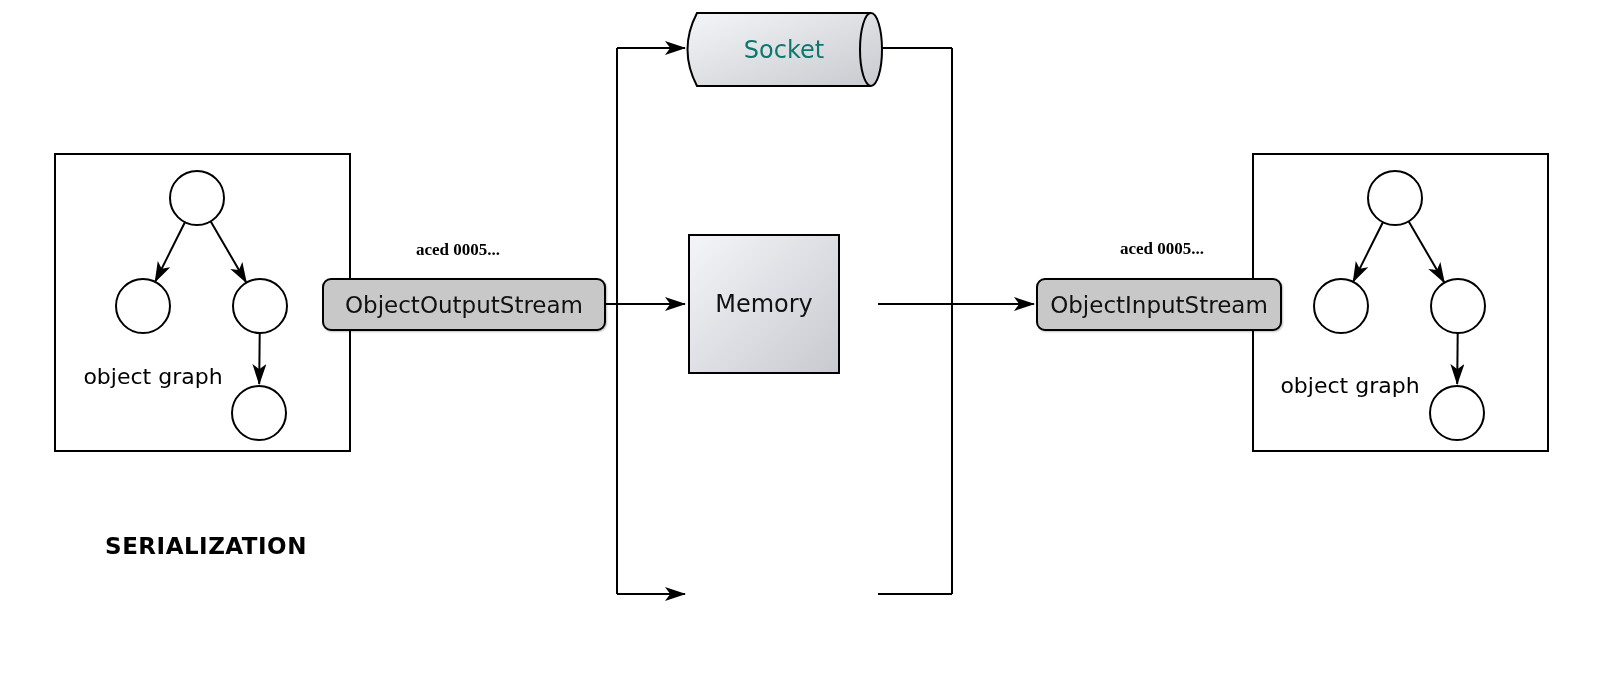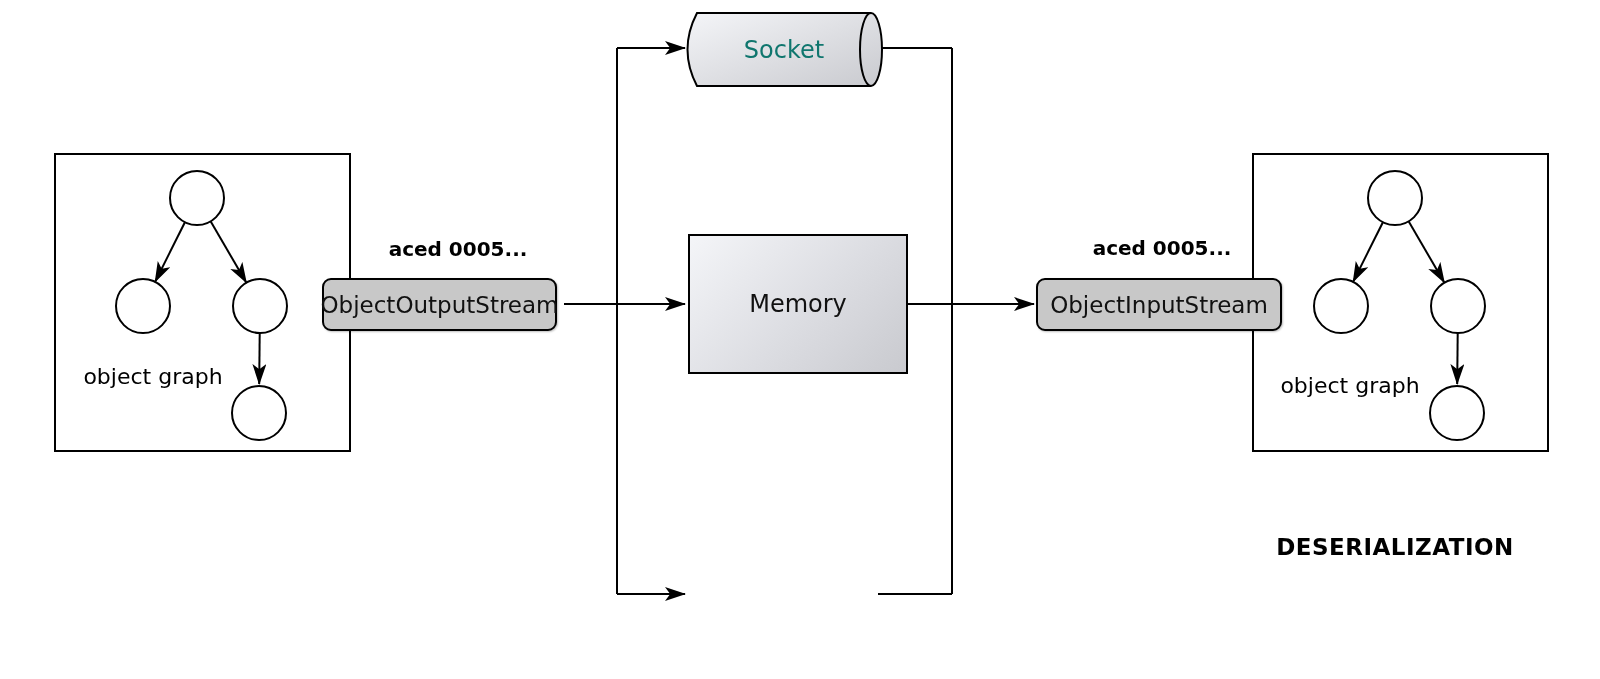--- a/index.html
+++ b/index.html
@@ -27,21 +27,21 @@
     border:2px solid #000; border-radius:9px;
     background:#c8c8c8;
     display:flex; align-items:center; justify-content:center;
     font-size:23px; color:#111;
     box-shadow:1px 1px 2px rgba(0,0,0,0.25);
   }
   .label {
     position:absolute; transform:translate(-50%,-50%);
     white-space:nowrap; line-height:1;
   }
-  .bytes-label   { font-size:20px; font-weight:bold; }
+  .bytes-label   { font-size:17px; font-weight:bold;font-family:Liberation Serif, serif; }
   .graph-label   { font-size:22px; font-weight:normal; }
   .section-label { font-size:23px; font-weight:bold; letter-spacing:0.5px; }
   .socket-label  { font-size:24px; color:#0f766e; }
 </style>
 </head>
 <body>
 
 <div id="canvas">
 
   <svg id="wires" viewBox="0 0 1600 679" xmlns="http://www.w3.org/2000/svg">
@@ -88,33 +88,33 @@
       <circle cx="1457" cy="413" r="27"></circle>
       <line x1="1382.9" y1="222.2" x2="1353.1" y2="281.9" marker-end="url(#arrow)"></line>
       <line x1="1408.6" y1="221.3" x2="1444.4" y2="282.7" marker-end="url(#arrow)"></line>
       <line x1="1457.7" y1="333" x2="1457.2" y2="384" marker-end="url(#arrow)"></line>
     </g>
   </svg>
 
   <div class="panel-box" style="left:54px; top:153px; width:297px; height:299px;"></div>
   <div class="panel-box" style="left:1252px; top:153px; width:297px; height:299px;"></div>
 
-  <div class="store-box" style="left:688px; top:234px; width:220px; height:140px;">
+  <div class="store-box" style="left:688px; top:234px; width:152px; height:140px;">
     <span>Memory</span>
   </div>
   <div class="label socket-label" style="left:784px; top:50px;">Socket</div>
 
-  <div class="stream-box" style="left:322px; top:278px; width:235px; height:53px;">
+  <div class="stream-box" style="left:322px; top:278px; width:284px; height:53px;">
     <span>ObjectOutputStream</span>
   </div>
   <div class="stream-box" style="left:1036px; top:278px; width:246px; height:53px;">
     <span>ObjectInputStream</span>
   </div>
 
   <div class="label bytes-label" style="left:458px; top:249px;">aced 0005...</div>
   <div class="label bytes-label" style="left:1162px; top:248px;">aced 0005...</div>
 
   <div class="label graph-label" style="left:153px; top:377px;">object graph</div>
   <div class="label graph-label" style="left:1350px; top:386px;">object graph</div>
 
-  <div class="label section-label" style="left:1395px; top:547px;">DESERIALIZATION</div>
+  <div class="label section-label" style="left:206px; top:546px;">SERIALIZATION</div>
 
 </div>
 
 </body></html>

